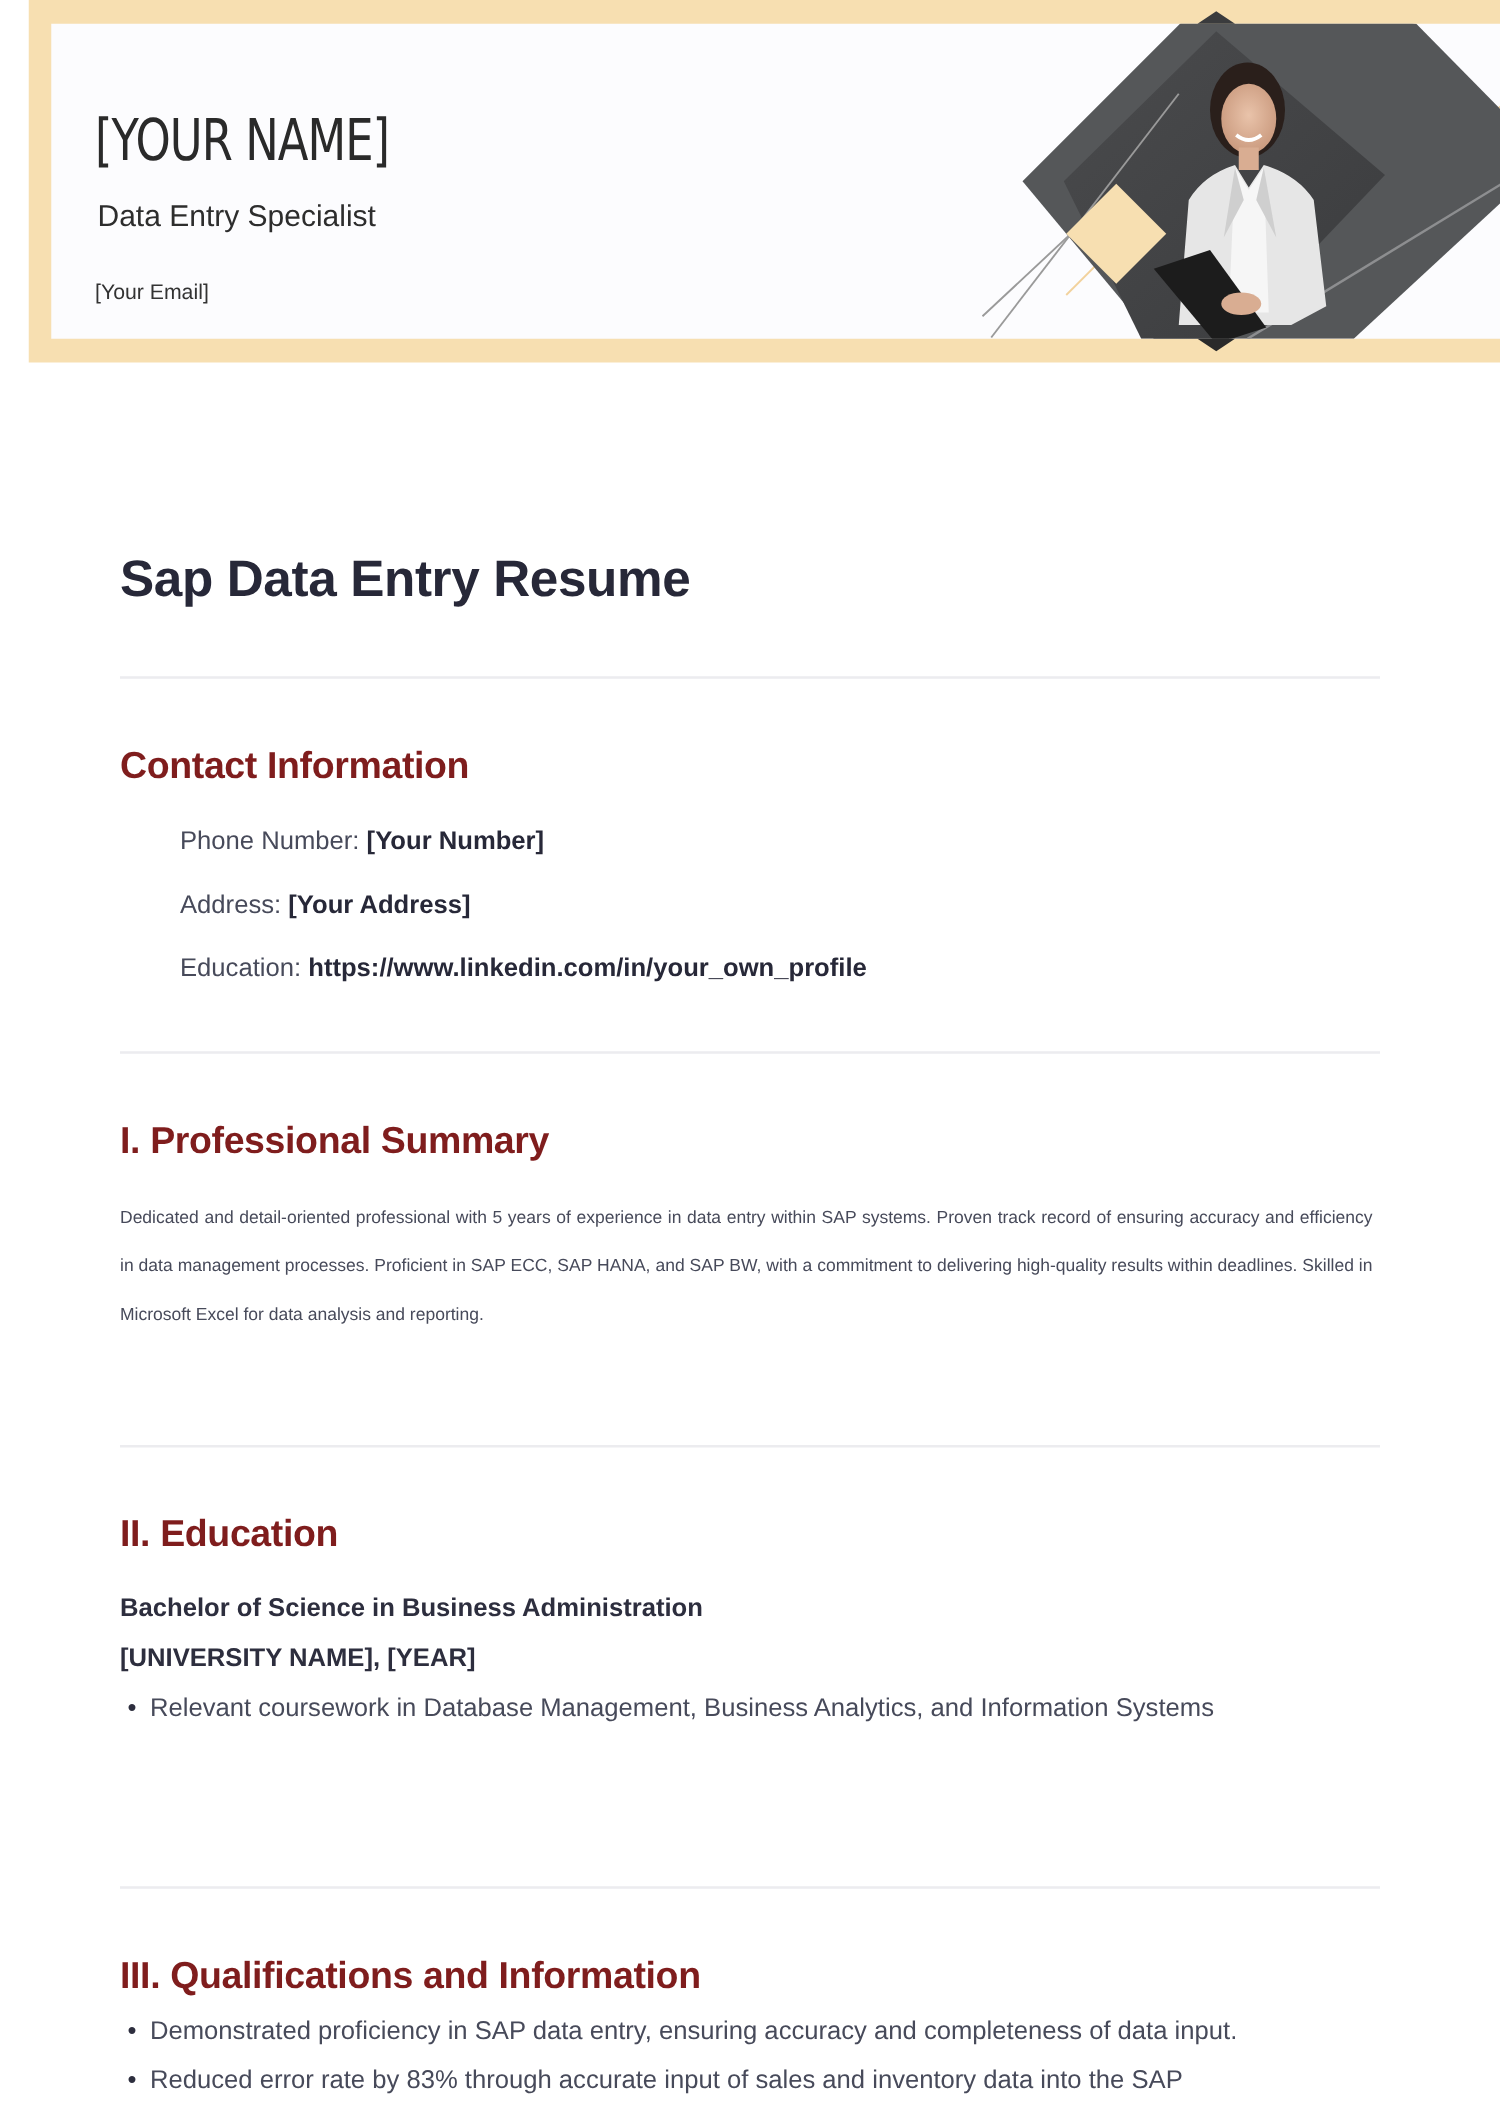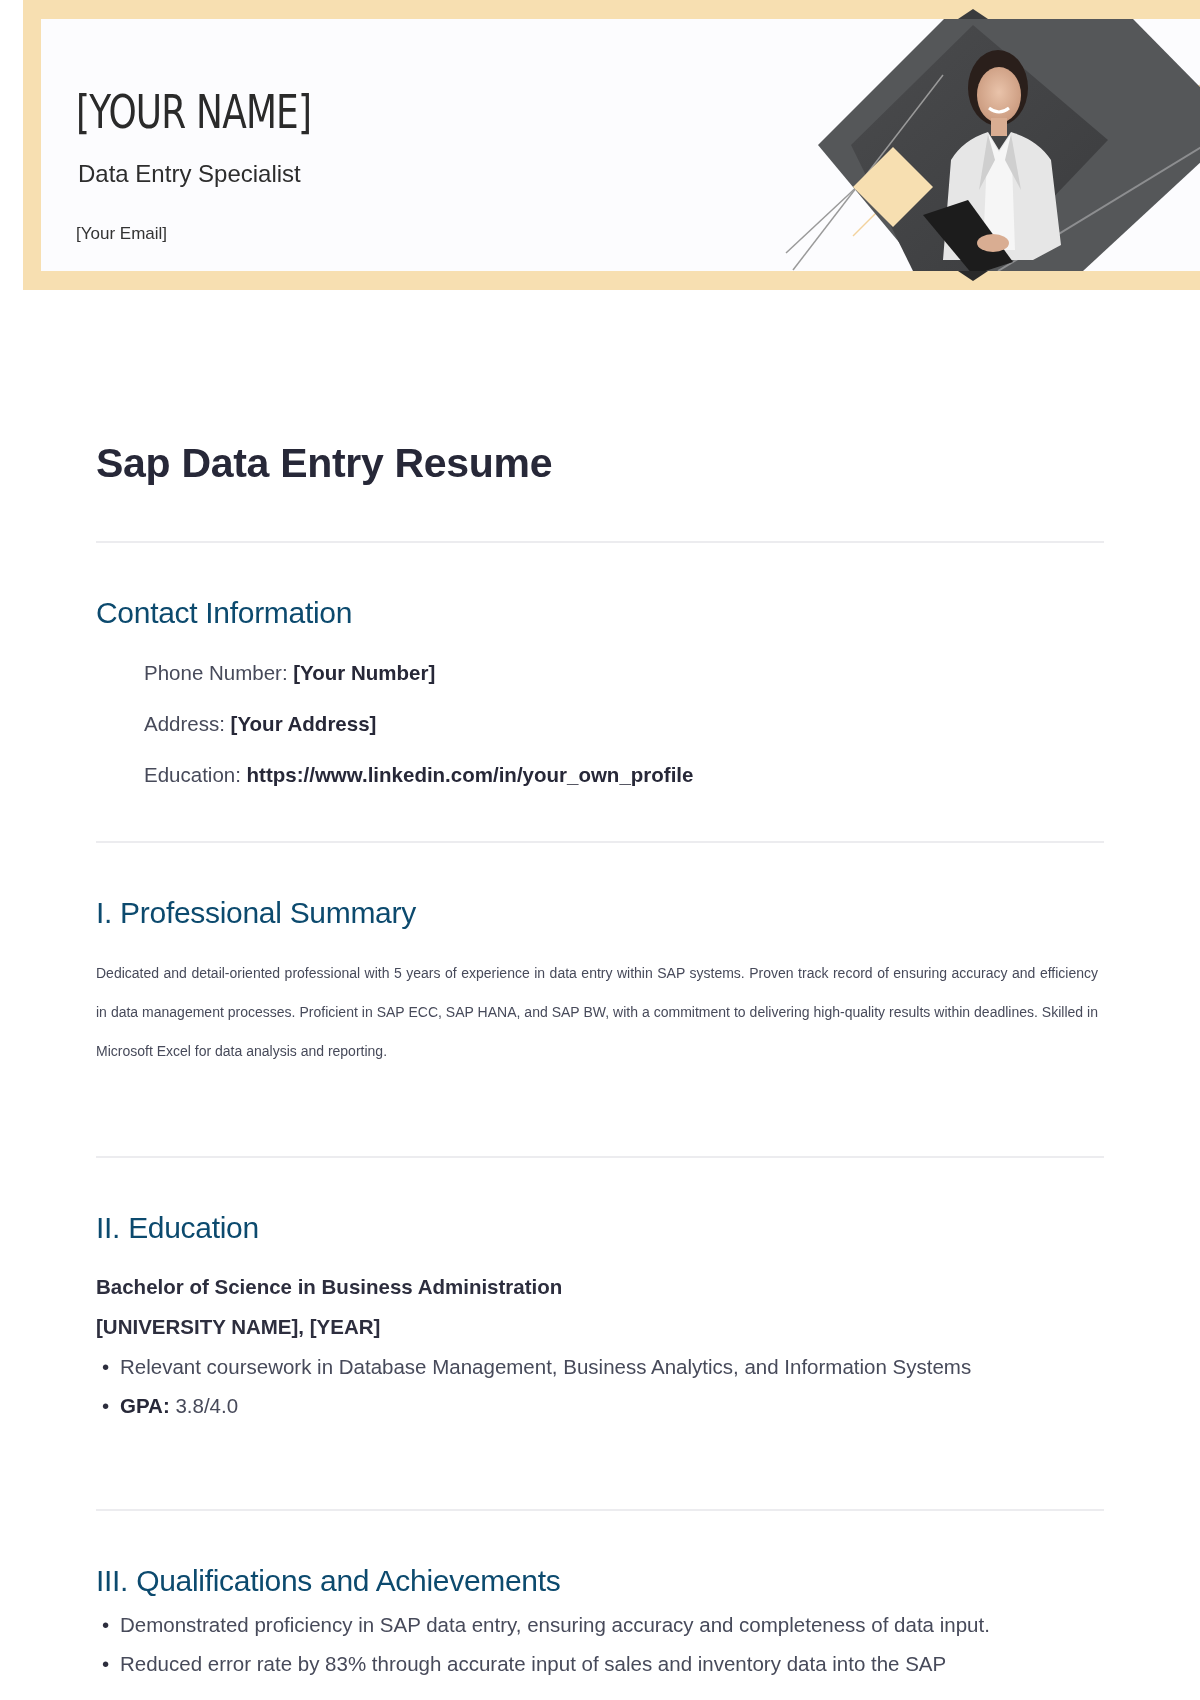--- a/index.html
+++ b/index.html
@@ -40,21 +40,21 @@
   
   .content { position: absolute; left: 96px; top: 0; width: 1008px; }
   .doc-title {
     position: absolute; left: 0; top: 440px; width: 1008px; text-align: left;
     font-size: 41px; font-weight: 700; color: #272838; letter-spacing: -0.3px;
   }
   .divider { position: absolute; left: 0; width: 1008px; height: 2px; background: #ececef; }
 
   .section-heading {
     position: absolute; left: 0;
-    font-size: 30px; font-weight: 400; color: #0c4a6e; letter-spacing: -0.3px;
+    font-size: 30px; font-weight: 700; color: #7f1d1d; letter-spacing: -0.3px;
   }
   .line {
     position: absolute; left: 0; font-size: 20.5px; color: #474a5a; white-space: nowrap; margin-left: 48px;
   }
   .line b { color: #272838; font-weight: 700; }
 
   .para {
     position: absolute; left: 0; width: 1002px;
     font-size: 14px; line-height: 39px; color: #474a5a; text-align: justify;
     text-align-last: left;
@@ -168,22 +168,21 @@
 
   <div class="section-heading" style="top:896px">I. Professional Summary</div>
   <div class="para" style="top:954px">Dedicated and detail-oriented professional with 5 years of experience in data entry within SAP systems. Proven track record of ensuring accuracy and efficiency in data management processes. Proficient in SAP ECC, SAP HANA, and SAP BW, with a commitment to delivering high-quality results within deadlines. Skilled in Microsoft Excel for data analysis and reporting.</div>
   <div class="divider" style="top:1156px"></div>
 
   <div class="section-heading" style="top:1211px">II. Education</div>
   <div class="edu-bold" style="top:1275px">Bachelor of Science in Business Administration</div>
   <div class="edu-bold" style="top:1315px">[UNIVERSITY NAME], [YEAR]</div>
   <ul class="bullets" style="top:1347px">
     <li><span>Relevant coursework in Database Management, Business Analytics, and Information Systems</span></li>
-    <li><b>GPA:</b><span> 3.8/4.0</span></li>
   </ul>
   <div class="divider" style="top:1509px"></div>
 
-  <div class="section-heading" style="top:1564px">III. Qualifications and Achievements</div>
+  <div class="section-heading" style="top:1564px">III. Qualifications and Information</div>
   <ul class="bullets" style="top:1605px">
     <li><span>Demonstrated proficiency in SAP data entry, ensuring accuracy and completeness of data input.</span></li>
     <li><span>Reduced error rate by 83% through accurate input of sales and inventory data into the SAP</span></li>
   </ul>
 </div>
 
 </body></html>

